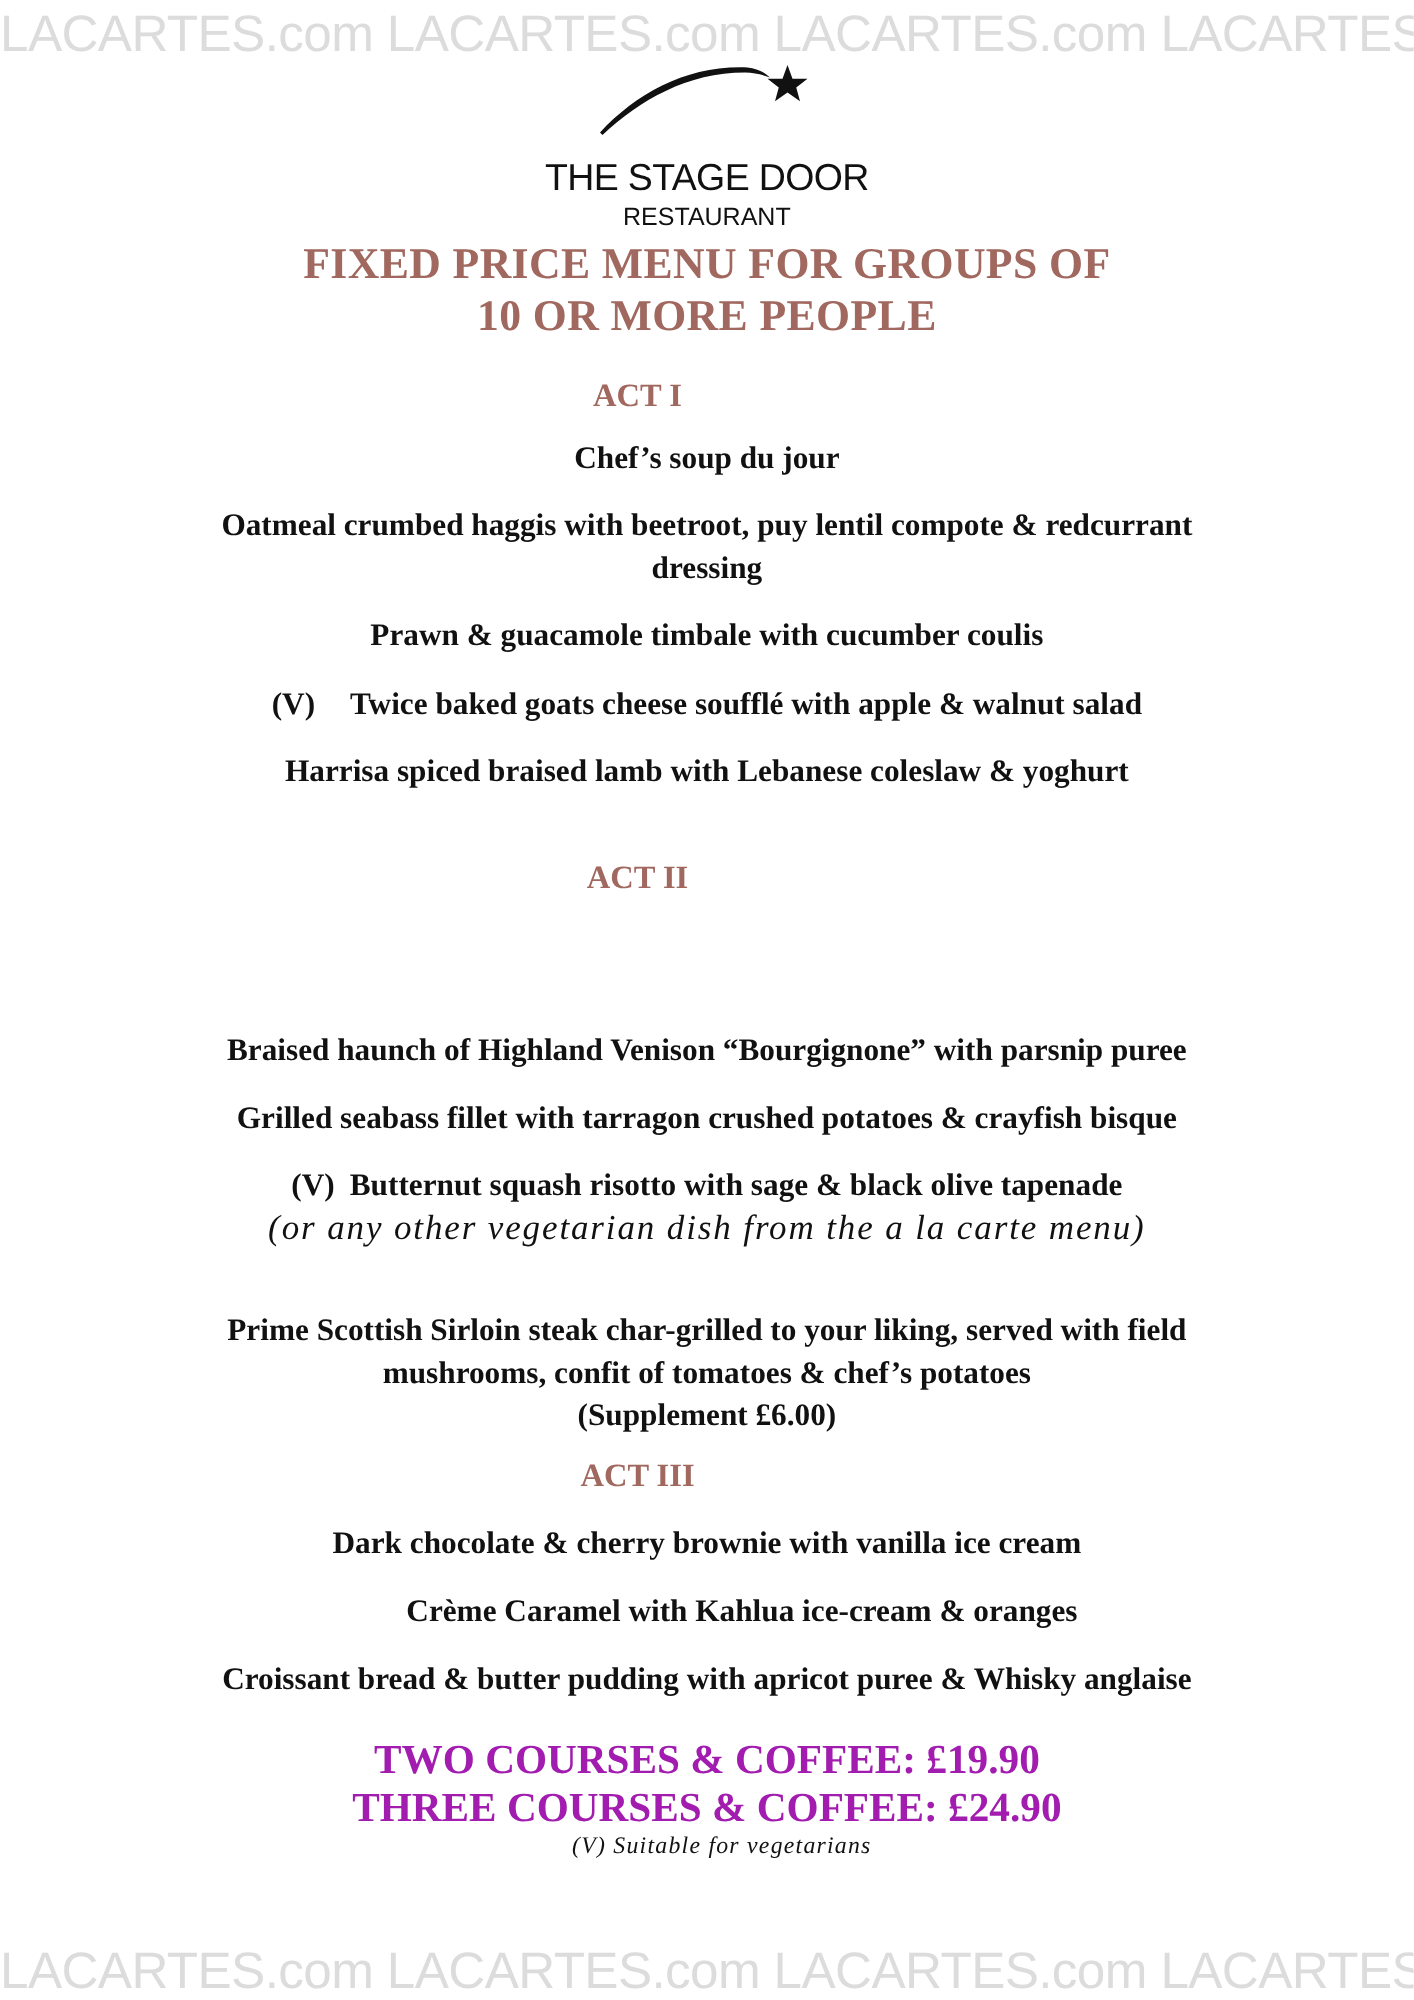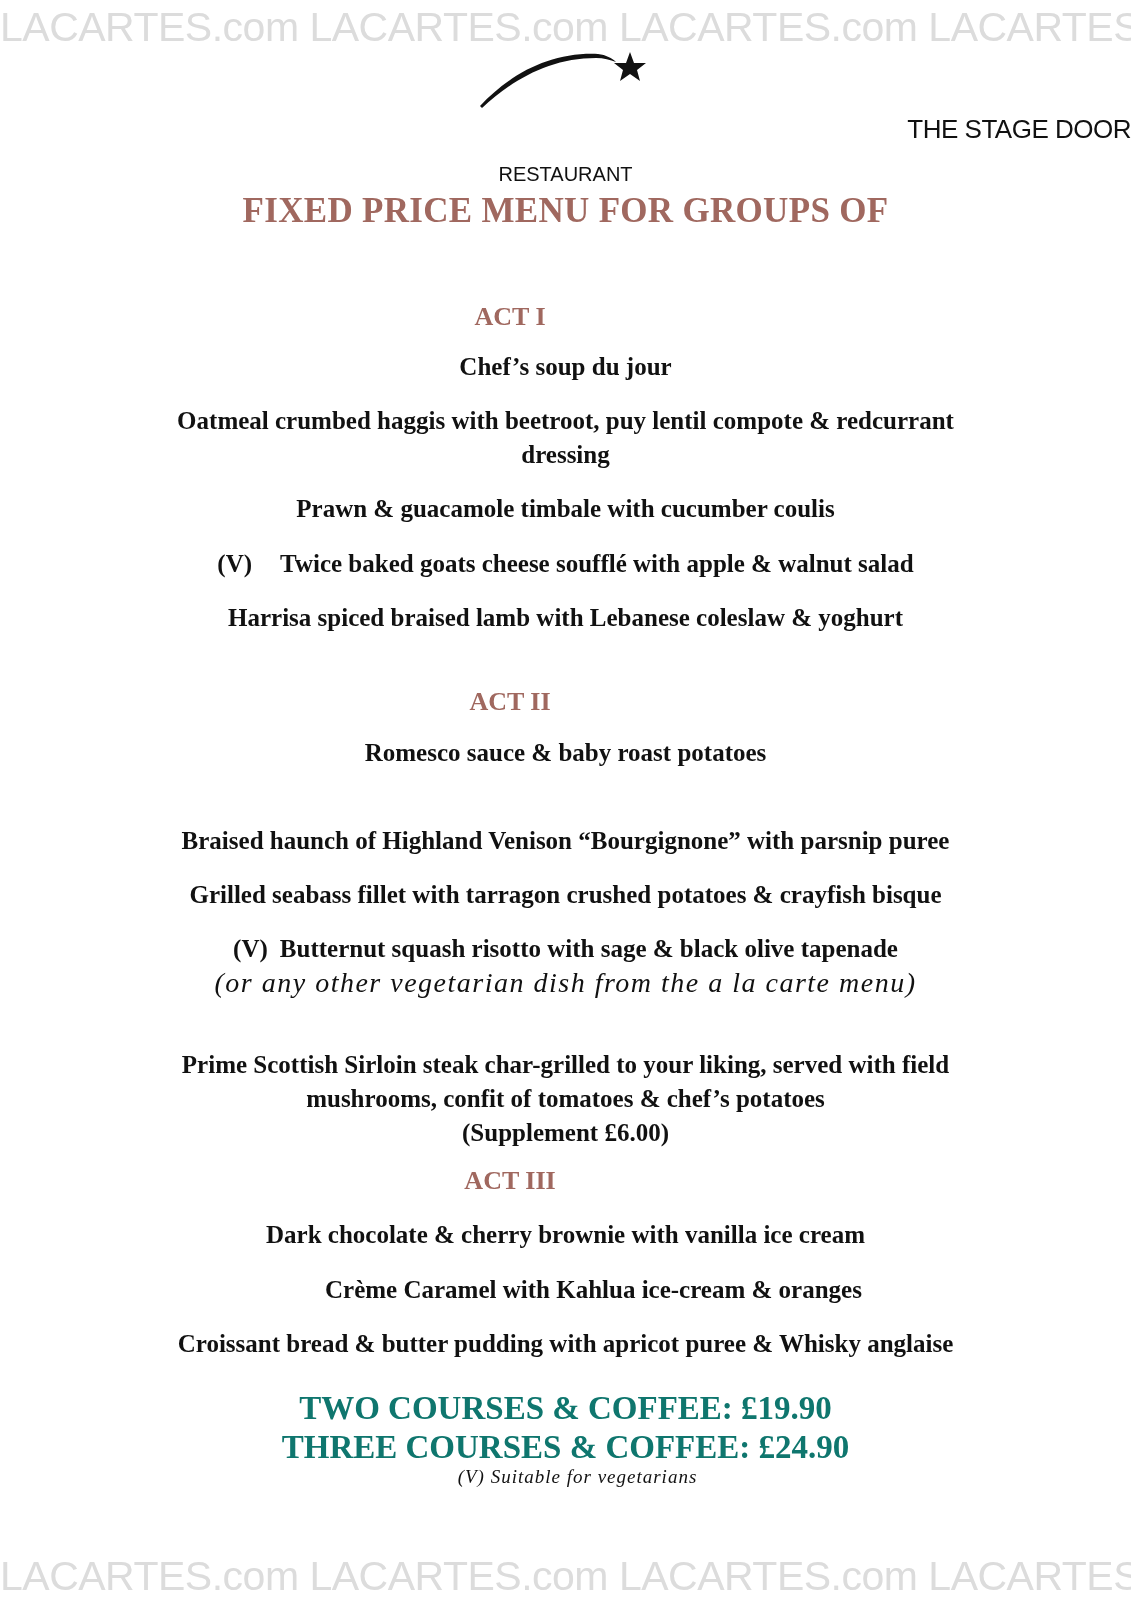--- a/index.html
+++ b/index.html
@@ -32,26 +32,26 @@
 
   .logo {
     position: absolute;
     left: 480px;
     top: 44px;
     width: 180px;
     height: 70px;
   }
   .brand-name {
     position: absolute;
-    top: 116px;
-    left: 0;
-    width: 1131px;
-    text-align: right;
+    top: 128px;
+    left: 0;
+    width: 1131px;
+    text-align: center;
     font-family: "Liberation Sans", "DejaVu Sans", sans-serif;
-    font-size: 26px;
+    font-size: 30px;
     letter-spacing: -0.5px;
     color: #111;
     line-height: 1;
   }
   .brand-sub {
     position: absolute;
     top: 164px;
     left: 0;
     width: 1131px;
     text-align: center;
@@ -104,21 +104,21 @@
     font-size: 28px;
   }
   .price {
     position: absolute;
     left: 0;
     width: 1131px;
     text-align: center;
     font-weight: bold;
     font-size: 33px;
     line-height: 39px;
-    color: #0f766e;
+    color: #a21caf;
   }
   .foot-note {
     position: absolute;
     top: 1466px;
     left: 0;
     width: 1131px;
     text-align: center;
     font-style: italic;
     font-size: 19px;
     letter-spacing: 1px;
@@ -134,20 +134,21 @@
 <svg class="logo" viewBox="0 0 180 70" xmlns="http://www.w3.org/2000/svg">
   <path d="M0 62 C 30 30, 70 8, 118 10 C 126 11, 132 14, 136 18 C 130 16, 124 14, 116 14 C 70 14, 32 36, 2 64 Z" fill="#111"></path>
   <polygon points="150,8 154,19 166,19 157,26 160,37 150,30 140,37 143,26 134,19 146,19" fill="#111"></polygon>
 </svg>
 
 <div class="brand-name">THE STAGE DOOR</div>
 <div class="brand-sub">RESTAURANT</div>
 
 <div class="title">
   <div>FIXED PRICE MENU FOR GROUPS OF</div>
+  <div>10 OR MORE PEOPLE</div>
 </div>
 
 <div class="section-head" style="top:304px;">ACT I</div>
 
 <div class="dish" style="top:350px;">
   <span>Chef’s soup du jour</span>
 </div>
 <div class="dish" style="top:404px;">
   <div>Oatmeal crumbed haggis with beetroot, puy lentil compote &amp; redcurrant</div>
   <div>dressing</div>
@@ -158,21 +159,20 @@
 <div class="dish" style="top:547px;">
   <span class="veg">(V)</span><span>Twice baked goats cheese soufflé with apple &amp; walnut salad</span>
 </div>
 <div class="dish" style="top:601px;">
   <span>Harrisa spiced braised lamb with Lebanese coleslaw &amp; yoghurt</span>
 </div>
 
 <div class="section-head" style="top:689px;">ACT II</div>
 
 <div class="dish" style="top:736px;">
-  <div>Romesco sauce &amp; baby roast potatoes</div>
 </div>
 <div class="dish" style="top:824px;">
   <span>Braised haunch of Highland Venison “Bourgignone” with parsnip puree</span>
 </div>
 <div class="dish" style="top:878px;">
   <span>Grilled seabass fillet with tarragon crushed potatoes &amp; crayfish bisque</span>
 </div>
 <div class="dish" style="top:932px;">
   <div><span class="veg tight">(V)</span><span>Butternut squash risotto with sage &amp; black olive tapenade</span></div>
   <div class="note">(or any other vegetarian dish from the a la carte menu)</div>

